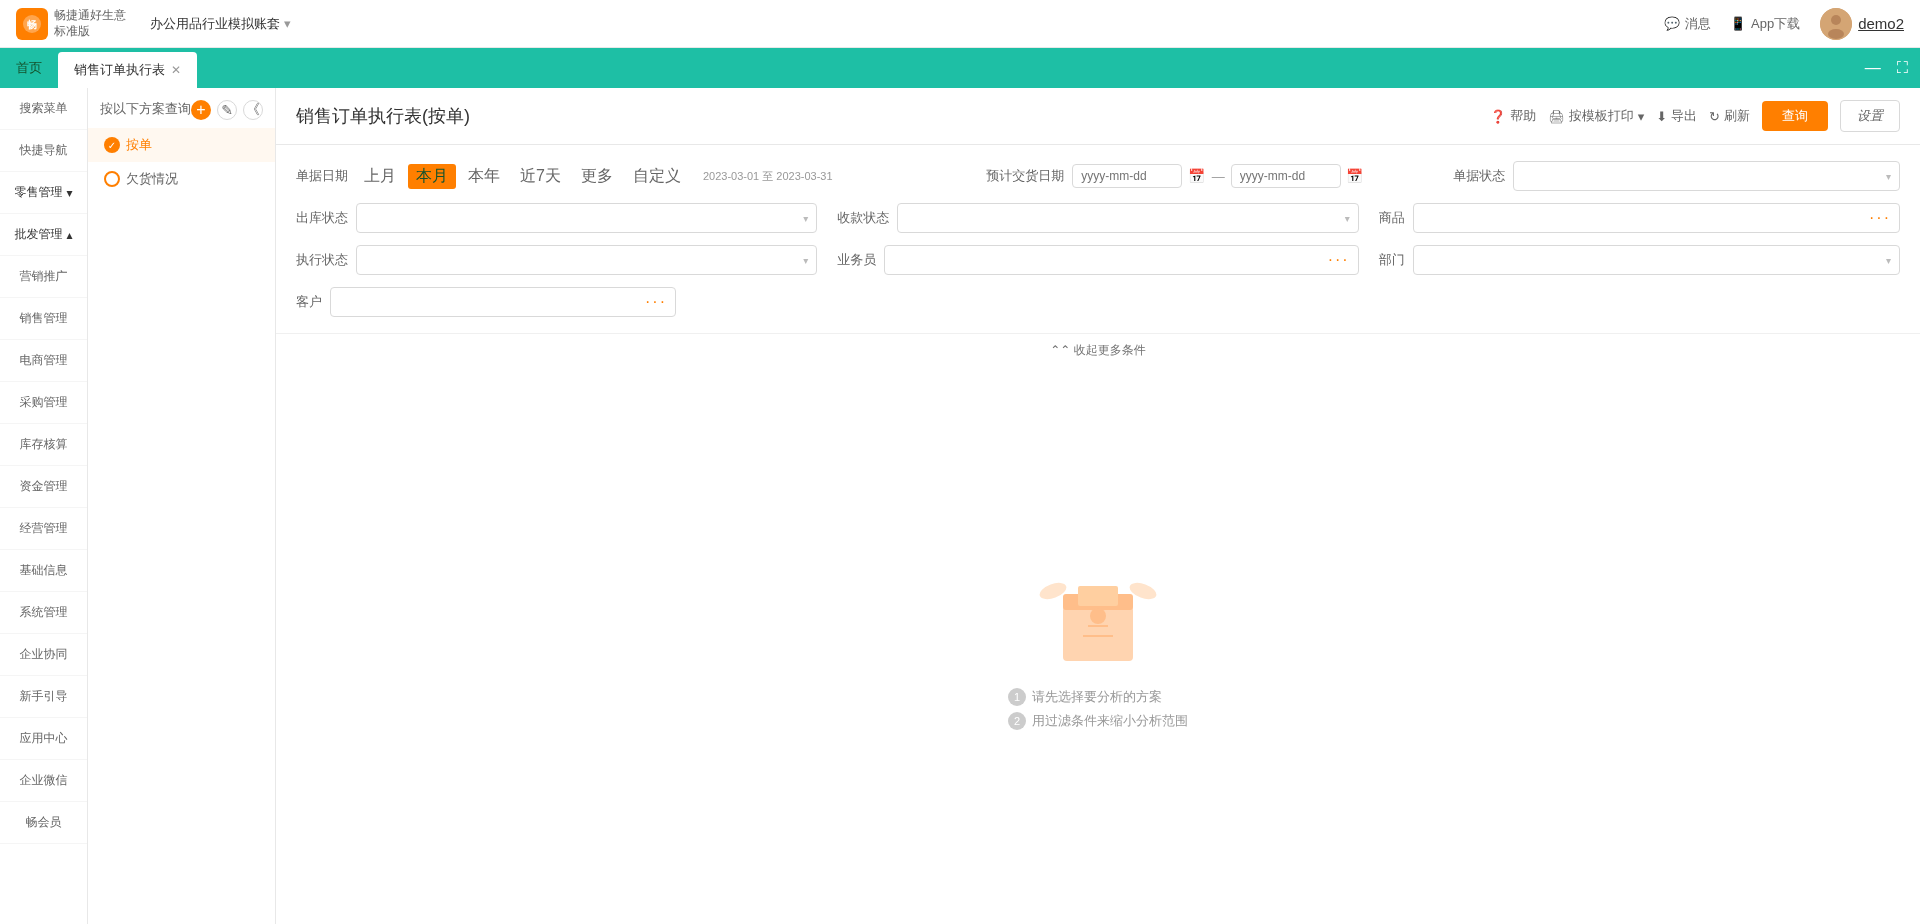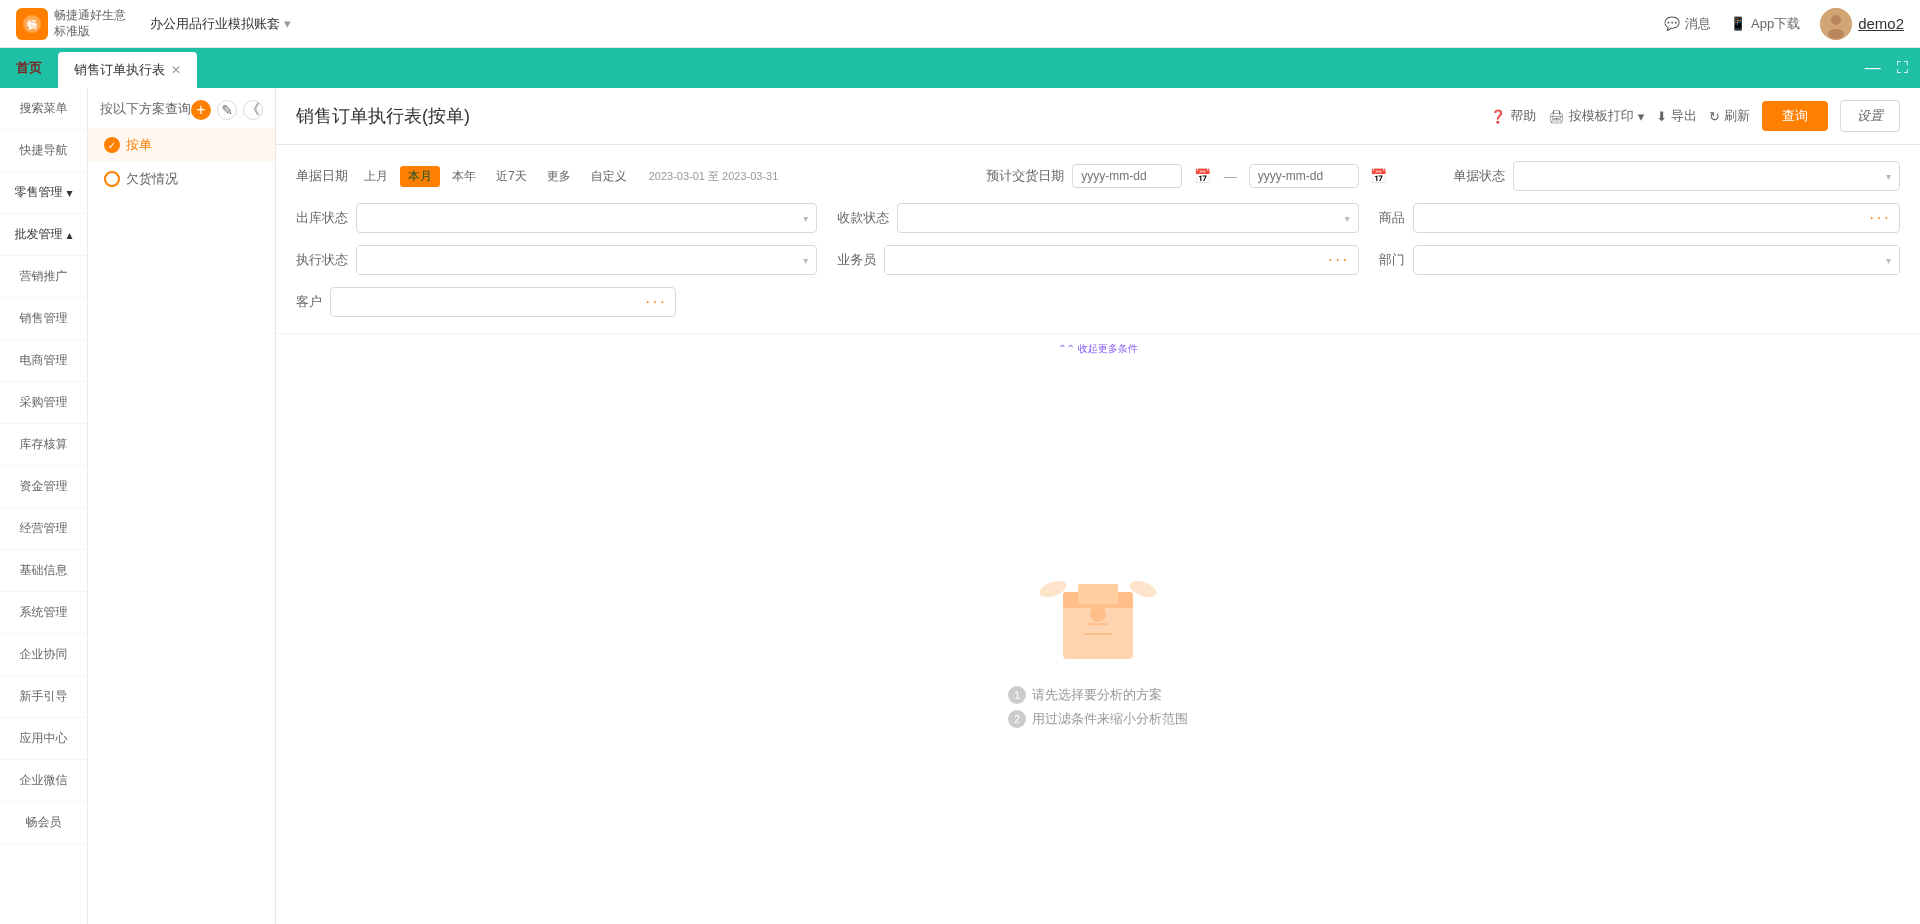--- a/index.html
+++ b/index.html
@@ -38,21 +38,21 @@
     .tab-item {
       height: 40px;
       padding: 0 16px;
       display: flex;
       align-items: center;
       font-size: 13px;
       cursor: pointer;
       color: rgba(255,255,255,0.85);
       position: relative;
     }
-    .tab-item.home { background: transparent; color: #7f1d1d; font-weight: 700; border-radius: 15px; }
+    .tab-item.home { background: transparent; color: #14532d; font-weight: 400; border-radius: 15px; }
     .tab-item.active { background: white; color: #333; border-radius: 4px 4px 0 0; margin-top: 4px; height: 36px; }
     .tab-item.active .tab-close { color: #999; margin-left: 6px; cursor: pointer; font-size: 12px; }
     .tab-expand { margin-left: auto; margin-right: 8px; display: flex; gap: 8px; }
     .tab-expand-btn { color: white; font-size: 16px; cursor: pointer; padding: 4px; }
 
     
     .main-layout { display: flex; flex: 1; overflow: hidden; }
 
     
     .sidebar {
@@ -185,21 +185,21 @@
     .filter-control .arrow { color: #bbb; font-size: 10px; }
     .filter-control .dots { color: #ff7f00; font-size: 16px; letter-spacing: 2px; }
     .date-tabs {
       display: flex;
       align-items: center;
       gap: 4px;
       margin-right: 8px;
     }
     .date-tab {
       padding: 2px 8px;
-      font-size: 12px;
+      font-size: 16px;
       color: #666;
       cursor: pointer;
       border-radius: 3px;
     }
     .date-tab.active { background: #ff7f00; color: #14532d; }
     .date-input {
       border: 1px solid #d9d9d9;
       border-radius: 4px;
       padding: 4px 8px;
       font-size: 12px;
@@ -207,22 +207,22 @@
       width: 110px;
       background: white;
     }
     .date-sep { color: #999; }
     .cal-icon { color: #ff7f00; font-size: 14px; cursor: pointer; }
 
     .collapse-bar {
       text-align: center;
       padding: 8px;
       cursor: pointer;
-      color: #8b5cf6;
-      font-size: 10px;
+      color: #737373;
+      font-size: 12px;
       background: #fff;
       border-top: 1px solid #f0f0f0;
     }
 
     
     .empty-state {
       flex: 1;
       display: flex;
       flex-direction: column;
       align-items: center;
@@ -449,21 +449,21 @@
                 <span class="date-tab">近7天</span>
                 <span class="date-tab">更多</span>
                 <span class="date-tab">自定义</span>
               </div>
               <span style="font-size:11px;color:#999;">2023-03-01 至 2023-03-31</span>
             </div>
           </div>
 
           <div class="filter-item">
             <span class="filter-label">预计交货日期</span>
-            <div style="display:flex;align-items:center;gap:12px;flex:1;">
+            <div style="display:flex;align-items:center;gap:6px;flex:1;">
               <input class="date-input" type="text" placeholder="yyyy-mm-dd" style="">
               <span class="cal-icon">📅</span>
               <span class="date-sep">—</span>
               <input class="date-input" type="text" placeholder="yyyy-mm-dd" style="">
               <span class="cal-icon">📅</span>
             </div>
           </div>
 
           <div class="filter-item">
             <span class="filter-label">单据状态</span>

